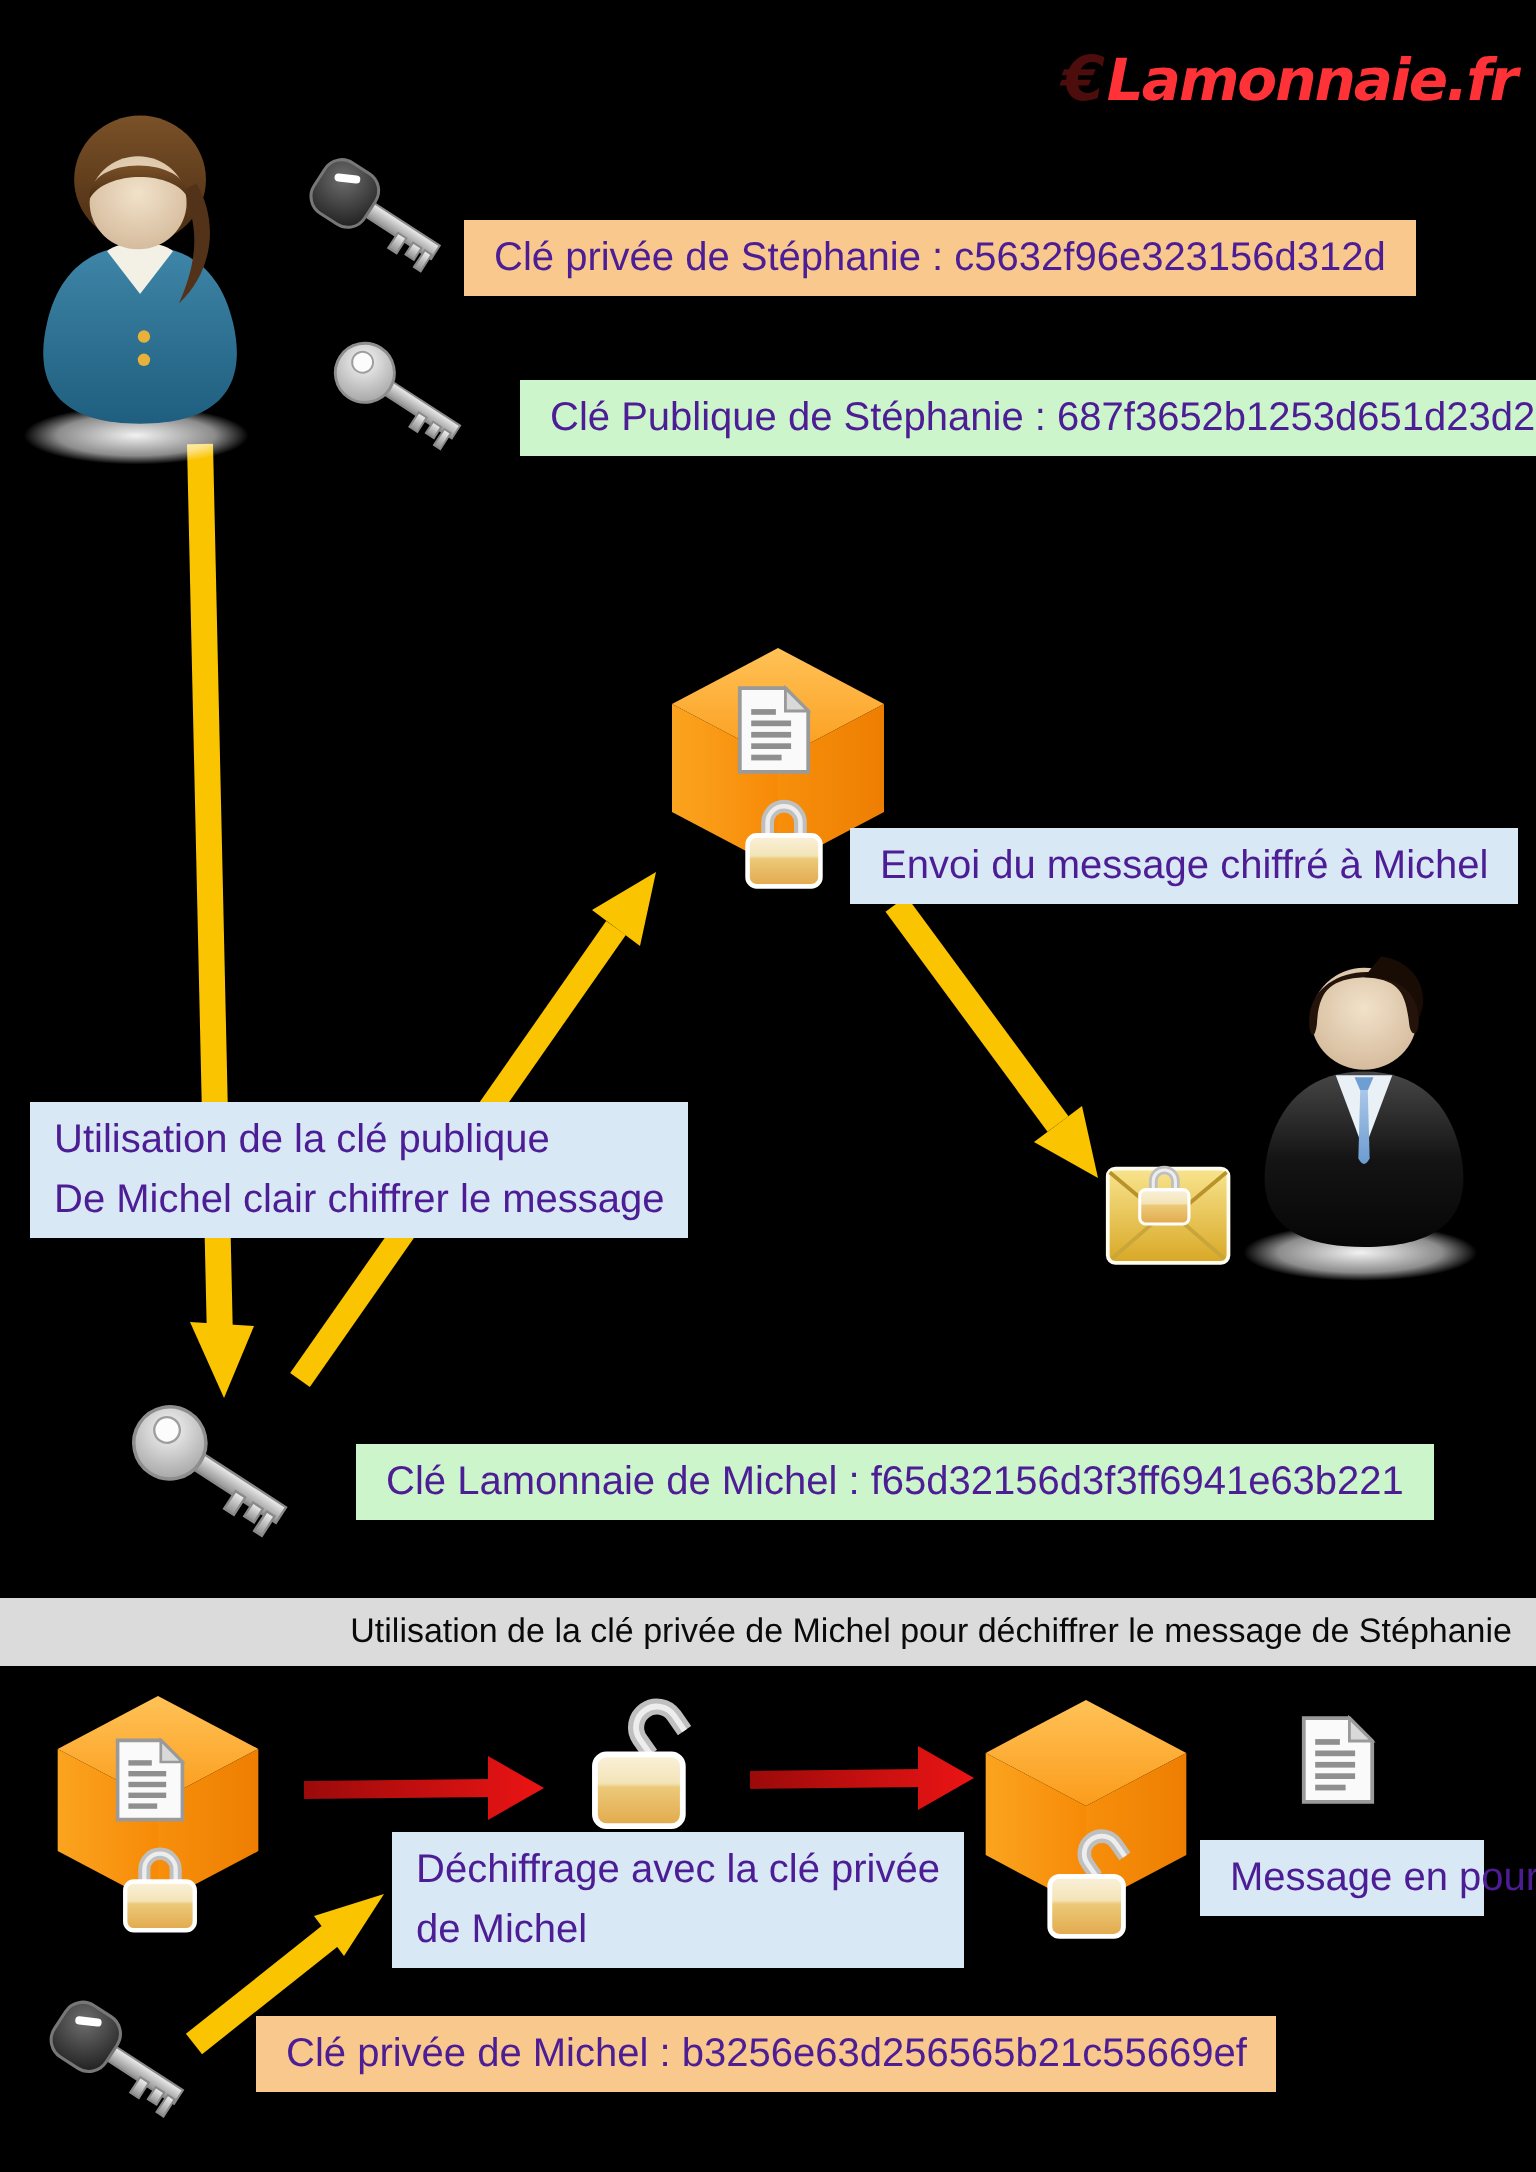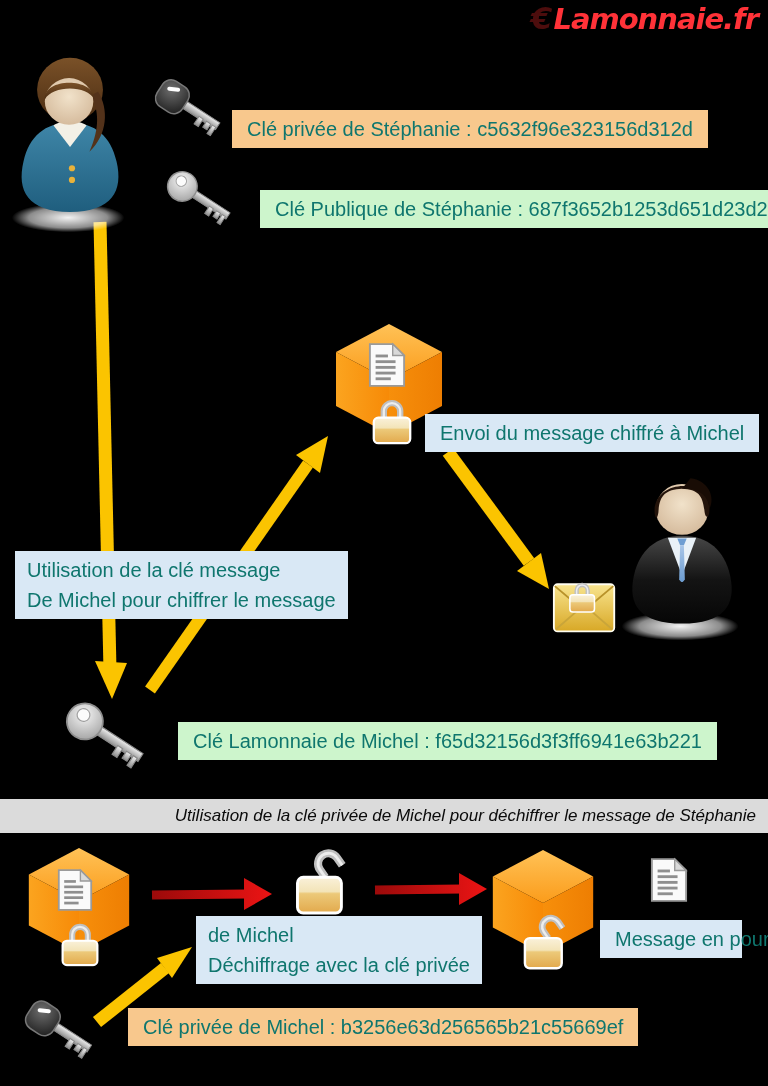--- a/index.html
+++ b/index.html
@@ -1,30 +1,30 @@
 <!DOCTYPE html>
 <html><head>
 <meta charset="utf-8">
 <style>
   html,body{margin:0;padding:0;background:#000;}
   #canvas{position:relative;width:768px;height:1086px;background:#000;overflow:hidden;
           font-family:"Liberation Sans",sans-serif;}
   .abs{position:absolute;}
   .arrows{position:absolute;left:0;top:0;z-index:1;}
   .icon{z-index:2;}
-  .label{position:absolute;z-index:3;font-size:20px;color:#0f766e;white-space:nowrap;
+  .label{position:absolute;z-index:3;font-size:20px;color:#4c1d95;white-space:nowrap;
          line-height:38px;height:38px;padding:0 15px;}
   .label.two{height:auto;line-height:30px;padding:4px 12px;}
   .orange{background:#F8C88D;}
   .green{background:#CDF5CC;margin-left:28px;}
   .blue{background:#D9E8F5;}
   #divider-bar{position:absolute;left:0;top:799px;width:768px;height:34px;background:#DBDBDB;
      z-index:3;box-sizing:border-box;text-align:right;padding-right:12px;line-height:34px;
-     font-size:17px;color:#0A0A0A;font-style:italic;}
-  #logo{position:absolute;right:10px;top:0;z-index:3;font-family:"DejaVu Sans",sans-serif;
+     font-size:17px;color:#0A0A0A;}
+  #logo{position:absolute;right:10px;top:22px;z-index:3;font-family:"DejaVu Sans",sans-serif;
      font-style:italic;font-weight:bold;font-size:29px;color:#FF3238;letter-spacing:-1px;}
   #logo .mark{color:#4D0D0D;margin-right:2px;font-size:31px;}
   #clair-label{width:112px;overflow:visible;}
 </style>
 </head>
 <body>
 
 <div id="canvas">
 
   <svg width="0" height="0" style="position:absolute" aria-hidden="true">
@@ -245,22 +245,22 @@
 
   <svg class="abs icon" style="left:616px;top:466px" width="132" height="182" viewBox="0 0 140 185">
     <use href="#sym-man" xlink:href="#sym-man"></use>
     </svg>
 
   <svg class="abs icon" style="left:552px;top:574px" width="66" height="62" viewBox="0 0 70 64">
     <use href="#sym-envelope" xlink:href="#sym-envelope"></use>
     </svg>
 
   <div class="label blue two" style="left:15px;top:551px">
-    <span style="display:block">Utilisation de la clé message</span>
-    <span style="display:block">De Michel pour chiffrer le message</span>
+    <span style="display:block">Utilisation de la clé publique</span>
+    <span style="display:block">De Michel clair chiffrer le message</span>
   </div>
 
   <svg class="abs icon" style="left:60px;top:694px" width="100" height="88" viewBox="0 0 86 74">
     <use href="#sym-key-silver" xlink:href="#sym-key-silver"></use>
     </svg>
 
   <div class="label green" style="left:150px;top:722px">Clé Lamonnaie de Michel : f65d32156d3f3ff6941e63b221</div>
 
   <div id="divider-bar">Utilisation de la clé privée de Michel pour déchiffrer le message de Stéphanie</div>
 
@@ -283,22 +283,22 @@
     </svg>
   <svg class="abs icon" style="left:522px;top:912px" width="62" height="62" viewBox="0 0 64 64">
     <use href="#sym-lock-open" xlink:href="#sym-lock-open"></use>
     </svg>
 
   <svg class="abs icon" style="left:650px;top:857px" width="38" height="46" viewBox="0 0 40 48">
     <use href="#sym-doc" xlink:href="#sym-doc"></use>
     </svg>
 
   <div class="label blue two" style="left:196px;top:916px">
+    <span style="display:block">Déchiffrage avec la clé privée</span>
     <span style="display:block">de Michel</span>
-    <span style="display:block">Déchiffrage avec la clé privée</span>
   </div>
 
   <div id="clair-label" class="label blue" style="left:600px;top:920px">Message en pour</div>
 
   <svg class="abs icon" style="left:22px;top:996px" width="86" height="74" viewBox="0 0 84 70">
     <use href="#sym-key-dark" xlink:href="#sym-key-dark"></use>
     </svg>
 
   <div class="label orange" style="left:128px;top:1008px">Clé privée de Michel : b3256e63d256565b21c55669ef</div>
 

